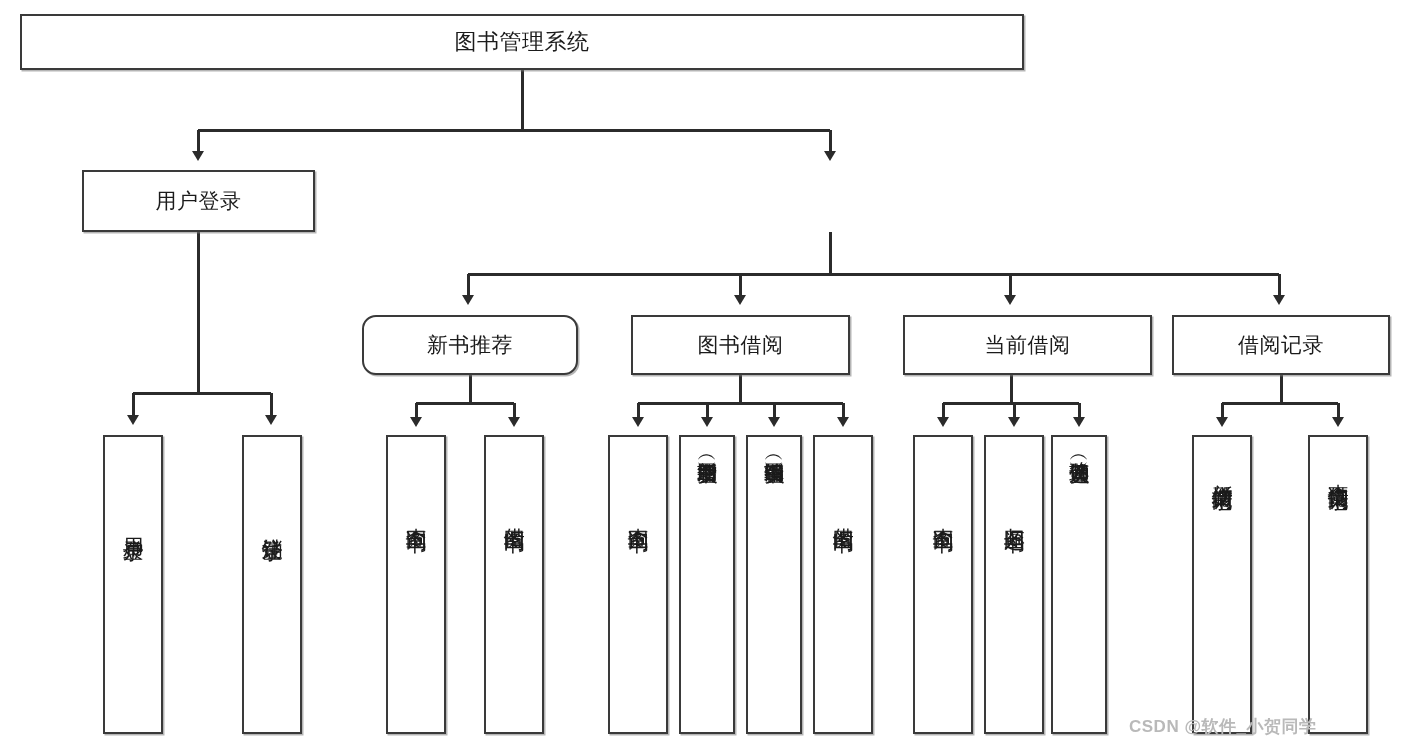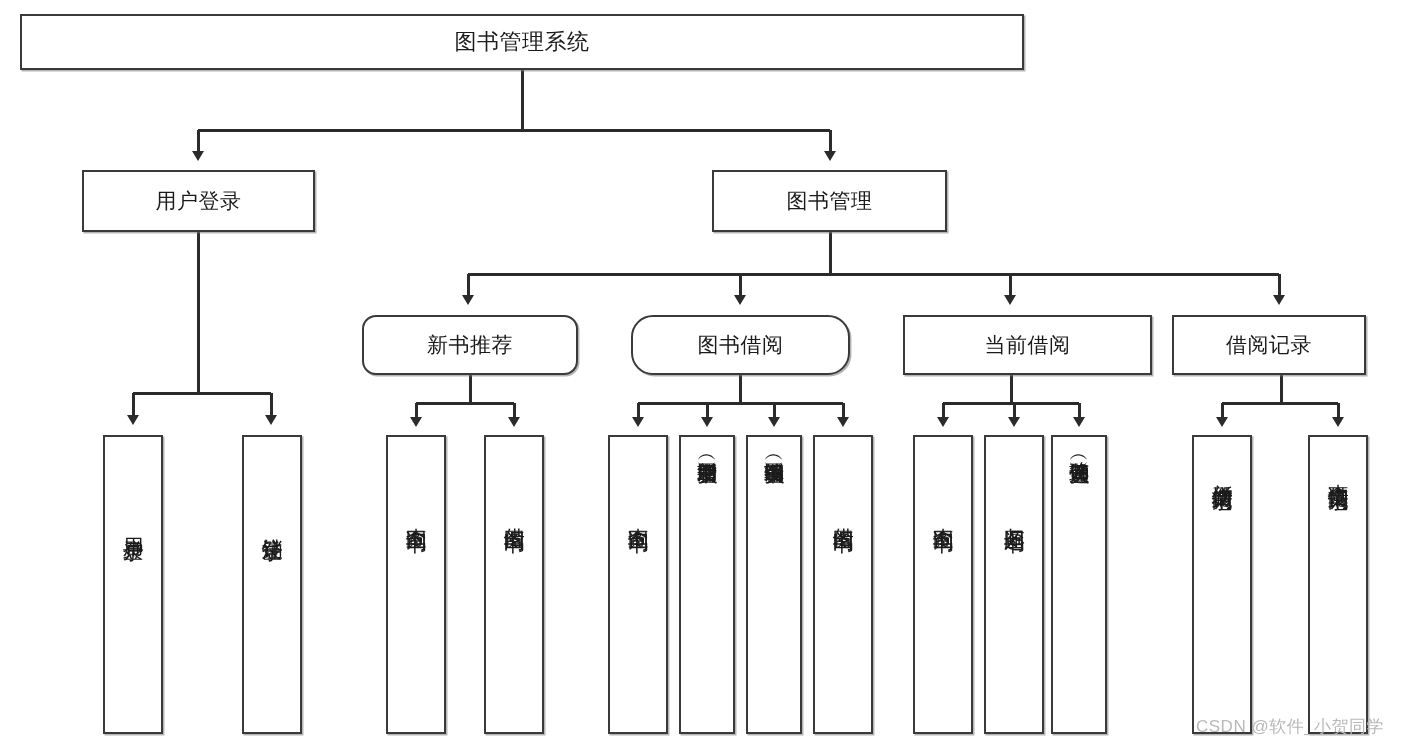--- a/index.html
+++ b/index.html
@@ -129,34 +129,31 @@
     </g>
   </svg>
 
   <div class="node root horiz" style="left:20px; top:14px; width:1004px; height:56px;">
     <span class="lbl">图书管理系统</span>
   </div>
 
   <div class="node horiz" style="left:82px; top:170px; width:233px; height:62px;">
     <span class="lbl">用户登录</span>
   </div>
-  <div class="node horiz" style="left:712px; top:170px; width:235px; height:62px;">
-    <span class="lbl">图书管理</span>
-  </div>
 
   <div class="node horiz" style="left:362px; top:315px; width:216px; height:60px;border-radius:14px;">
     <span class="lbl">新书推荐</span>
   </div>
-  <div class="node horiz" style="left:631px; top:315px; width:219px; height:60px;border-radius:22px;">
+  <div class="node horiz" style="left:631px; top:315px; width:219px; height:60px;">
     <span class="lbl">图书借阅</span>
   </div>
   <div class="node horiz" style="left:903px; top:315px; width:249px; height:60px;">
     <span class="lbl">当前借阅</span>
   </div>
-  <div class="node horiz" style="left:1172px; top:315px; width:194px; height:60px;">
+  <div class="node horiz" style="left:1172px; top:315px; width:218px; height:60px;">
     <span class="lbl">借阅记录</span>
   </div>
 
   <div class="node vert" style="left:103px; top:435px; width:60px; height:299px; padding-top:84px;">
     <span class="lbl">用户登录</span>
   </div>
   <div class="node vert" style="left:242px; top:435px; width:60px; height:299px; padding-top:84px;">
     <span class="lbl">注销登录</span>
   </div>
 
@@ -190,15 +187,15 @@
     <span class="lbl">确认归还（管理员）</span>
   </div>
 
   <div class="node vert" style="left:1192px; top:435px; width:60px; height:299px; padding-top:30px;">
     <span class="lbl">新增借阅记录</span>
   </div>
   <div class="node vert" style="left:1308px; top:435px; width:60px; height:299px; padding-top:30px;">
     <span class="lbl">查询借阅记录</span>
   </div>
 
-  <div class="watermark" style="left:1196px; top:715px;">CSDN @软件_小贺同学</div>
+  <div class="watermark" style="left:1129px; top:715px;font-weight:bold;">CSDN @软件_小贺同学</div>
 
 </div>
 
 </body></html>

